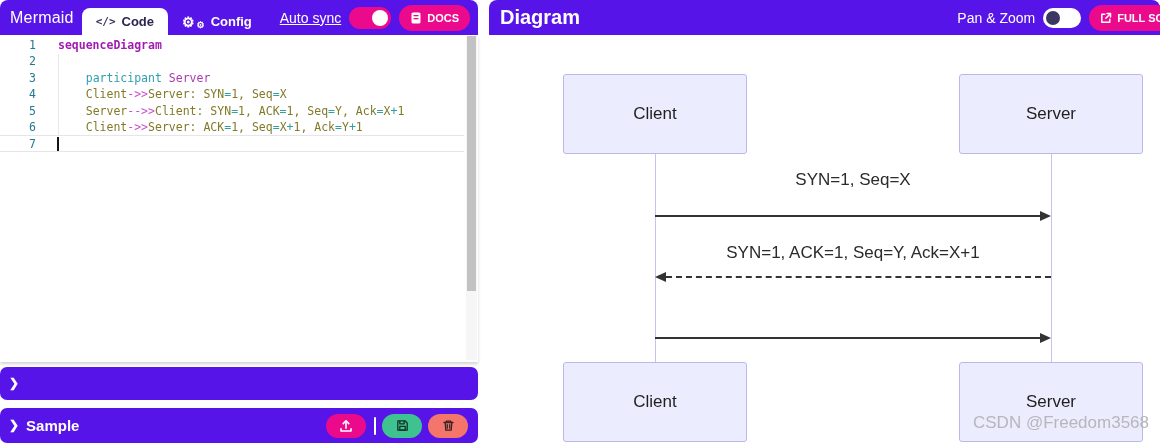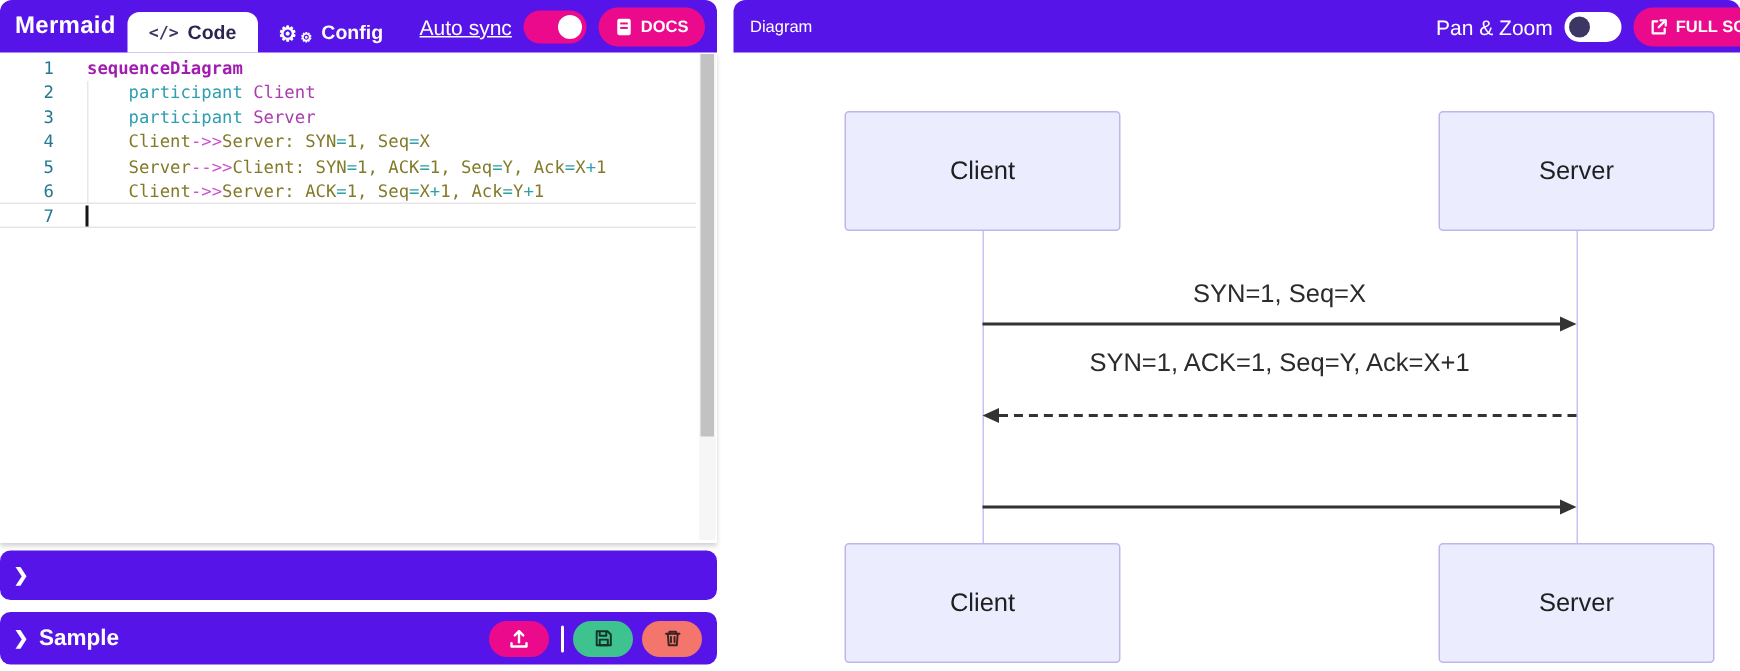--- a/index.html
+++ b/index.html
@@ -11,21 +11,21 @@
   *{box-sizing:border-box;}
   html,body{margin:0;padding:0;background:#fff;}
   body{font-family:"Liberation Sans",sans-serif;}
   .app{position:relative;width:1160px;height:447px;overflow:hidden;background:#fff;}
 
   
   .left-panel{position:absolute;left:0;top:0;width:478px;height:447px;}
   .panel-header{height:35px;background:var(--purple);border-radius:8px 8px 0 0;
     display:flex;align-items:center;color:#fff;position:relative;z-index:2;}
   .left-header{padding-left:10px;}
-  .brand{font-size:16px;font-weight:700;margin-right:8px;letter-spacing:.2px;}
+  .brand{font-size:16px;font-weight:400;margin-right:8px;letter-spacing:.2px;}
   .tab{height:27px;align-self:flex-end;display:flex;align-items:center;gap:6px;
     padding:0 14px;font-size:13px;font-weight:600;color:#fff;border-radius:8px 8px 0 0;cursor:pointer;}
   .tab-active{background:#fff;color:#2b2550;}
   .code-glyph{font-family:"DejaVu Sans Mono",monospace;font-size:11px;font-weight:700;color:#3b3663;}
   .gear-main{font-size:14px;line-height:1;}
   .gear-small{font-size:9px;line-height:1;margin-left:-4px;margin-top:7px;}
   .autosync-label{margin-left:auto;font-size:14px;text-decoration:underline;}
   .toggle{position:relative;border-radius:11px;cursor:pointer;flex-shrink:0;}
   .toggle-on{width:42px;height:22px;background:var(--pink);margin:0 8px;}
   .toggle-on .knob{position:absolute;right:3px;top:3px;width:16px;height:16px;border-radius:50%;background:#fff;}
@@ -67,21 +67,21 @@
   .mini-btn{width:40px;height:24px;border:none;border-radius:12px;display:flex;align-items:center;
     justify-content:center;cursor:pointer;padding:0;}
   .mini-pink{background:var(--pink);}
   .mini-green{background:var(--green);margin-left:6px;}
   .mini-red{background:var(--red);margin-left:6px;margin-right:1px;}
   .vdivider{width:2px;height:18px;background:#fff;margin-left:8px;border-radius:1px;}
 
   
   .right-panel{position:absolute;left:489px;top:0;width:671px;height:447px;}
   .right-header{padding-left:11px;}
-  .panel-title{font-size:11px;font-weight:400;}
+  .panel-title{font-size:20px;font-weight:700;}
   .panzoom-label{margin-left:auto;font-size:14px;}
   .fullscreen-btn{margin-right:-45px;}
   .diagram-canvas{position:absolute;inset:0;z-index:1;background:#fff;}
 
   .actor-box{position:absolute;width:184px;height:80px;background:#ECECFF;border:1px solid #BCB6EA;
     border-radius:3px;display:flex;align-items:center;justify-content:center;font-size:17px;color:#1f1f1f;}
   .lifeline{position:absolute;width:1px;background:#C9C2F0;}
   .msg-label{position:absolute;left:166px;width:396px;text-align:center;font-size:17px;color:#2b2b2b;}
   .msg-line-solid{position:absolute;height:2px;background:#333;}
   .msg-line-dashed{position:absolute;height:0;border-top:2px dashed #333;}
@@ -118,21 +118,21 @@
           <rect x="3.5" y="3" width="5" height="1.3" fill="#EB0A8C"></rect>
           <rect x="3.5" y="6" width="5" height="1.3" fill="#EB0A8C"></rect>
         </svg>
         <span>DOCS</span>
       </button>
     </header>
 
     <div class="editor">
       <div id="code-lines">
           <div class="code-line"><span class="line-num">1</span><span class="line-content"><span class="tok-kw">sequenceDiagram</span></span></div>
-          <div class="code-line"><span class="line-num">2</span><span class="line-content"><span class="tok-plain">    </span><span class="tok-decl">participant</span><span class="tok-plain"> </span><span class="tok-actor">Client</span></span></div>
+          <div class="code-line"><span class="line-num">2</span></div>
           <div class="code-line"><span class="line-num">3</span><span class="line-content"><span class="tok-plain">    </span><span class="tok-decl">participant</span><span class="tok-plain"> </span><span class="tok-actor">Server</span></span></div>
           <div class="code-line"><span class="line-num">4</span><span class="line-content"><span class="tok-plain">    </span><span class="tok-msg">Client</span><span class="tok-arrow">-&gt;&gt;</span><span class="tok-msg">Server</span><span class="tok-msg">: SYN</span><span class="tok-eq">=</span><span class="tok-msg">1, Seq</span><span class="tok-eq">=</span><span class="tok-msg">X</span></span></div>
           <div class="code-line"><span class="line-num">5</span><span class="line-content"><span class="tok-plain">    </span><span class="tok-msg">Server</span><span class="tok-arrow">--&gt;&gt;</span><span class="tok-msg">Client</span><span class="tok-msg">: SYN</span><span class="tok-eq">=</span><span class="tok-msg">1, ACK</span><span class="tok-eq">=</span><span class="tok-msg">1, Seq</span><span class="tok-eq">=</span><span class="tok-msg">Y, Ack</span><span class="tok-eq">=</span><span class="tok-msg">X</span><span class="tok-eq">+</span><span class="tok-msg">1</span></span></div>
           <div class="code-line"><span class="line-num">6</span><span class="line-content"><span class="tok-plain">    </span><span class="tok-msg">Client</span><span class="tok-arrow">-&gt;&gt;</span><span class="tok-msg">Server</span><span class="tok-msg">: ACK</span><span class="tok-eq">=</span><span class="tok-msg">1, Seq</span><span class="tok-eq">=</span><span class="tok-msg">X</span><span class="tok-eq">+</span><span class="tok-msg">1, Ack</span><span class="tok-eq">=</span><span class="tok-msg">Y</span><span class="tok-eq">+</span><span class="tok-msg">1</span></span></div>
           <div class="code-line current"><span class="line-num">7</span><span class="line-content"></span><div class="cursor"></div></div>
         </div>
       <div class="indent-guide"></div>
       <div class="scrollbar">
         <div class="thumb"></div>
       </div>
@@ -175,38 +175,39 @@
   </section>
 
   <section class="right-panel">
     <div class="diagram-canvas" id="diagram">
         <div class="lifeline" style="left: 165.5px; top: 154px; height: 208px;"></div>
         <div class="actor-box" style="left: 74px; top: 74px;">Client</div>
         <div class="actor-box" style="left: 74px; top: 362px;">Client</div>
         <div class="lifeline" style="left: 561.5px; top: 154px; height: 208px;"></div>
         <div class="actor-box" style="left: 470px; top: 74px;">Server</div>
         <div class="actor-box" style="left: 470px; top: 362px;">Server</div>
-        <div class="msg-label" style="top: 186px;">SYN=1, Seq=X</div>
+        <div class="msg-label" style="top: 170px;">SYN=1, Seq=X</div>
         <div class="msg-line-solid" style="top: 215px; left: 166px; width: 385px;"></div>
         <div class="head-right" style="top: 211px; left: 551px;"></div>
-        <div class="msg-label" style="top: 232px;">SYN=1, ACK=1, Seq=Y, Ack=X+1</div>
+        <div class="msg-label" style="top: 243px;">SYN=1, ACK=1, Seq=Y, Ack=X+1</div>
         <div class="msg-line-dashed" style="top: 276px; left: 177px; width: 385px;"></div>
         <div class="head-left" style="top: 272px; left: 166px;"></div>
         <div class="msg-line-solid" style="top: 337px; left: 166px; width: 385px;"></div>
         <div class="head-right" style="top: 333px; left: 551px;"></div>
       </div>
     <header class="panel-header right-header">
       <span class="panel-title">Diagram</span>
       <span class="panzoom-label">Pan &amp; Zoom</span>
       <div class="toggle toggle-off">
         <div class="knob"></div>
       </div>
       <button class="pill-btn fullscreen-btn">
         <svg width="12" height="12" viewBox="0 0 12 12" fill="none" stroke="#fff" stroke-width="1.5" stroke-linecap="round" stroke-linejoin="round">
           <path d="M4.8 2.2H1.8v8h8v-3"></path>
             <path d="M7 1.5h3.5V5"></path>
             <path d="M10.3 1.7L5.8 6.2"></path>
         </svg>
         <span>FULL SCREEN</span>
       </button>
     </header>
+    <div class="watermark">CSDN @Freedom3568</div>
   </section>
 </div>
 
 </body></html>

